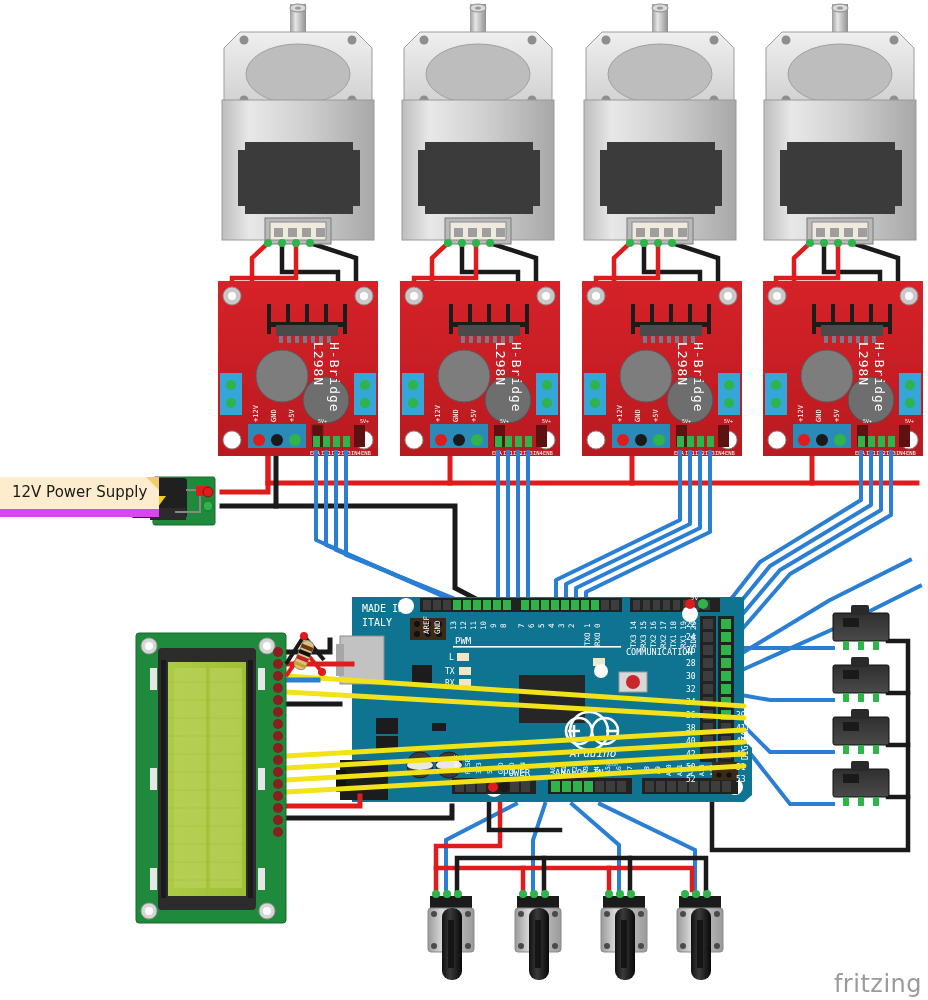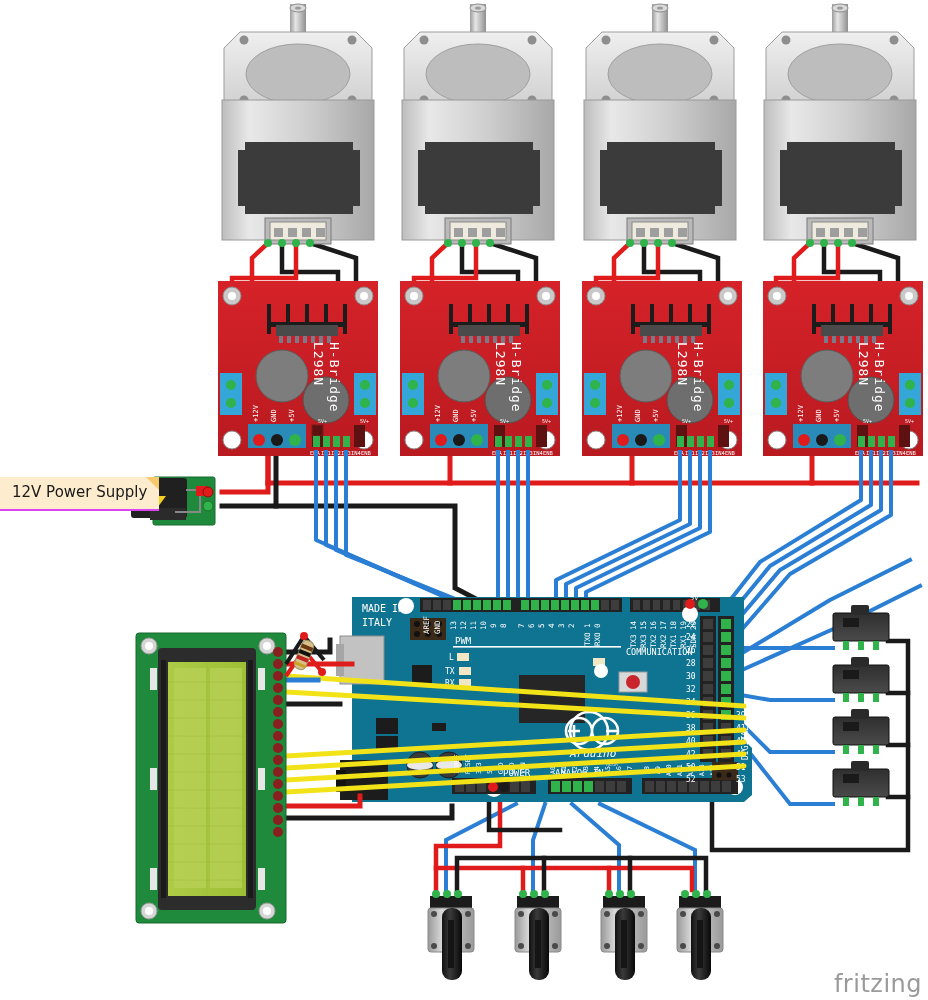--- a/index.html
+++ b/index.html
@@ -4,21 +4,21 @@
 <style>
   html,body{margin:0;padding:0;background:#ffffff;}
   body{width:928px;height:1000px;overflow:hidden;font-family:"DejaVu Sans",sans-serif;}
   #stage{position:relative;width:928px;height:1000px;background:#fff;}
   svg#diagram{position:absolute;left:0;top:0;width:928px;height:1000px;display:block;}
 
   
   .note{
     position:absolute;
     background:#fdeccd;
-    border-bottom:2px solid #d946ef;
+    border-bottom:8px solid #d946ef;
     color:#1a1a1a;
     font-family:"DejaVu Sans",sans-serif;
     font-size:15px;
     padding:7px 12px 8px 12px;
     white-space:nowrap;
     line-height:1.1;
   }
   .note::after{
     content:"";
     position:absolute;right:0;top:0;

